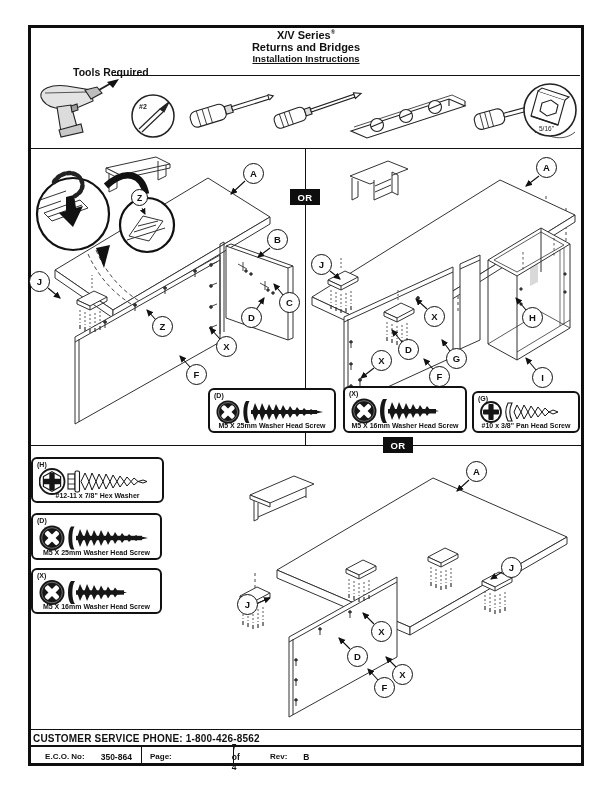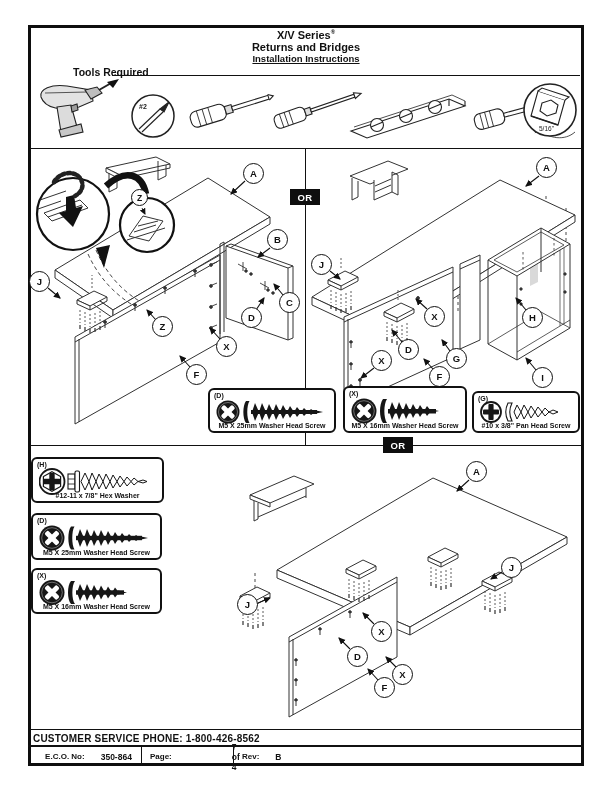--- a/index.html
+++ b/index.html
@@ -496,18 +496,18 @@
 
   <div class="abs" id="ftable">
     <div class="fcell" style="width:113px;">
       <span class="flabel">E.C.O. No:</span>
       <span class="fvalue">350-864</span>
     </div>
     <div class="fcell" style="width:92px;gap:44px;">
       <span class="flabel">Page:</span>
       <span class="fvalue">7 of 4</span>
     </div>
-    <div class="fcell" style="flex:1;">
+    <div class="fcell" style="flex:1;padding-left:28px;">
       <span class="flabel">Rev:</span>
       <span class="fvalue">B</span>
     </div>
   </div>
 </div>
 
 </body></html>

